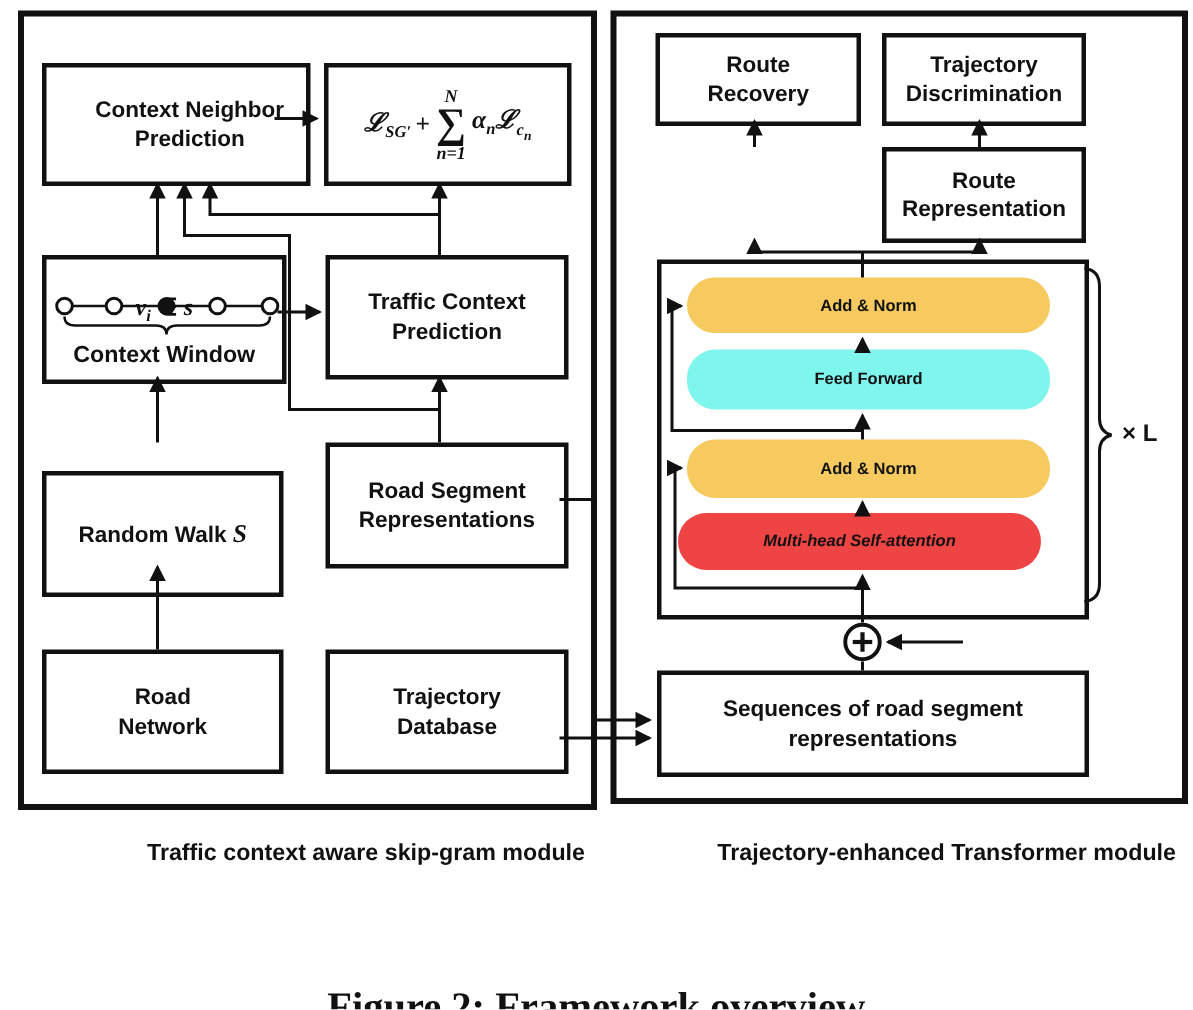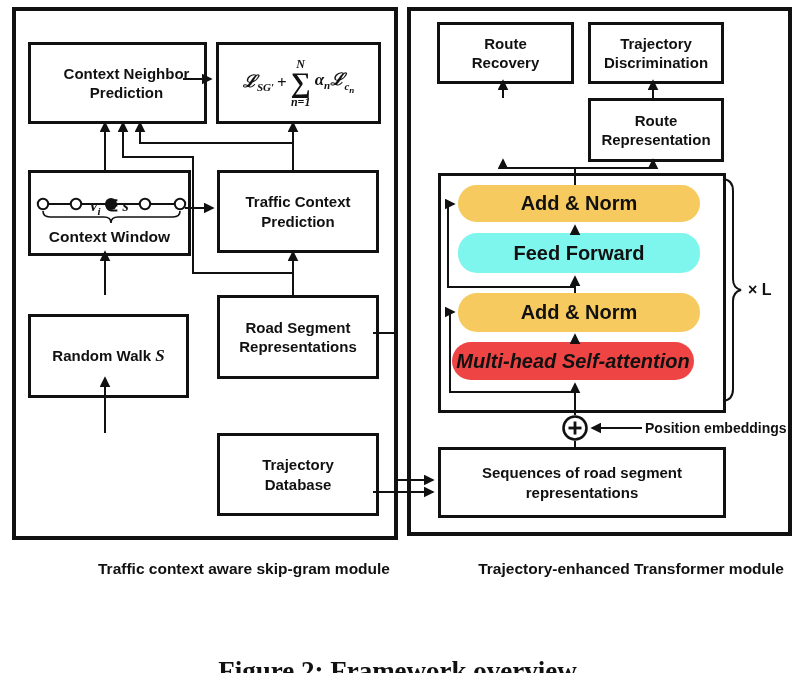--- a/index.html
+++ b/index.html
@@ -3,21 +3,21 @@
 <meta charset="utf-8">
 <style>
   html,body{margin:0;padding:0;background:#fff;}
   #stage{position:relative;width:795px;height:673px;background:#fff;overflow:hidden;
          font-family:"Liberation Sans",sans-serif;color:#111;}
   .panel{position:absolute;border:4px solid #111;background:#fff;}
   .box{position:absolute;border:3px solid #111;background:#fff;display:flex;align-items:center;
        justify-content:center;text-align:center;font-weight:700;font-size:15px;line-height:1.28;
        white-space:pre-line;}
   .row{position:absolute;border-radius:19px;display:flex;align-items:center;justify-content:center;
-       font-weight:700;font-size:20px;}
+       font-weight:700;font-size:11px;}
   .serif{font-family:"Liberation Serif",serif;}
   .it{font-style:italic;}
   .mod-caption{position:absolute;top:560px;font-weight:700;font-size:15.5px;text-align:right;}
   .fig-caption{position:absolute;top:656px;left:0;width:795px;text-align:center;
                font-family:"Liberation Serif",serif;font-weight:700;font-size:27px;}
   .watermark{position:absolute;left:604px;top:626px;font-size:20px;color:#c7cacd;
              text-shadow:0 0 1px #fff;}
   
   .math{font-family:"Liberation Serif",serif;font-size:17px;font-style:italic;display:flex;
         align-items:center;gap:3px;}
@@ -76,20 +76,22 @@
   <div class="box" style="left:217px;top:170px;width:156px;height:77px;">Traffic Context
 Prediction</div>
 
   <div class="box" style="left:28px;top:295px;width:155px;height:78px;margin-top:19px;">
     <span><span>Random Walk </span><span class="serif it" style="font-size:17px">S</span></span>
   </div>
 
   <div class="box" style="left:217px;top:295px;width:156px;height:78px;">Road Segment
 Representations</div>
 
+  <div class="box" style="left:28px;top:433px;width:155px;height:77px;">Road
+Network</div>
 
   <div class="box" style="left:217px;top:433px;width:156px;height:77px;">Trajectory
 Database</div>
 
   <div class="mod-caption" style="left:12px;width:378px;">Traffic context aware skip-gram module</div>
 
   <div class="panel" style="left:407px;top:7px;width:377px;height:521px;"></div>
 
   <div class="box" style="left:437px;top:22px;width:131px;height:56px;">Route
 Recovery</div>
@@ -106,21 +108,20 @@
   <div class="row" style="left: 458px; top: 185px; width: 242px; height: 37px; background-color: rgb(246, 202, 94);">Add &amp; Norm</div>
 
   <div class="row" style="left: 458px; top: 233px; width: 242px; height: 40px; background-color: rgb(126, 245, 237);">Feed Forward</div>
 
   <div class="row" style="left: 458px; top: 293px; width: 242px; height: 39px; background-color: rgb(246, 202, 94);">Add &amp; Norm</div>
 
   <div class="row" style="left: 452px; top: 342px; width: 242px; height: 38px; background-color: #ef4444; font-style: italic;">Multi-head Self-attention</div>
 
   <div class="xl">× L</div>
 
-  <div class="pos-emb">Position embeddings</div>
 
   <div class="box" style="left:438px;top:447px;width:282px;height:65px;border-width:3.5px;">Sequences of road segment
 representations</div>
 
   <div class="mod-caption" style="left:407px;width:377px;">Trajectory-enhanced Transformer module</div>
 
   <div class="fig-caption">Figure 2: Framework overview</div>
 
   <svg class="overlay" width="795" height="673" viewBox="0 0 795 673">
     <defs>

